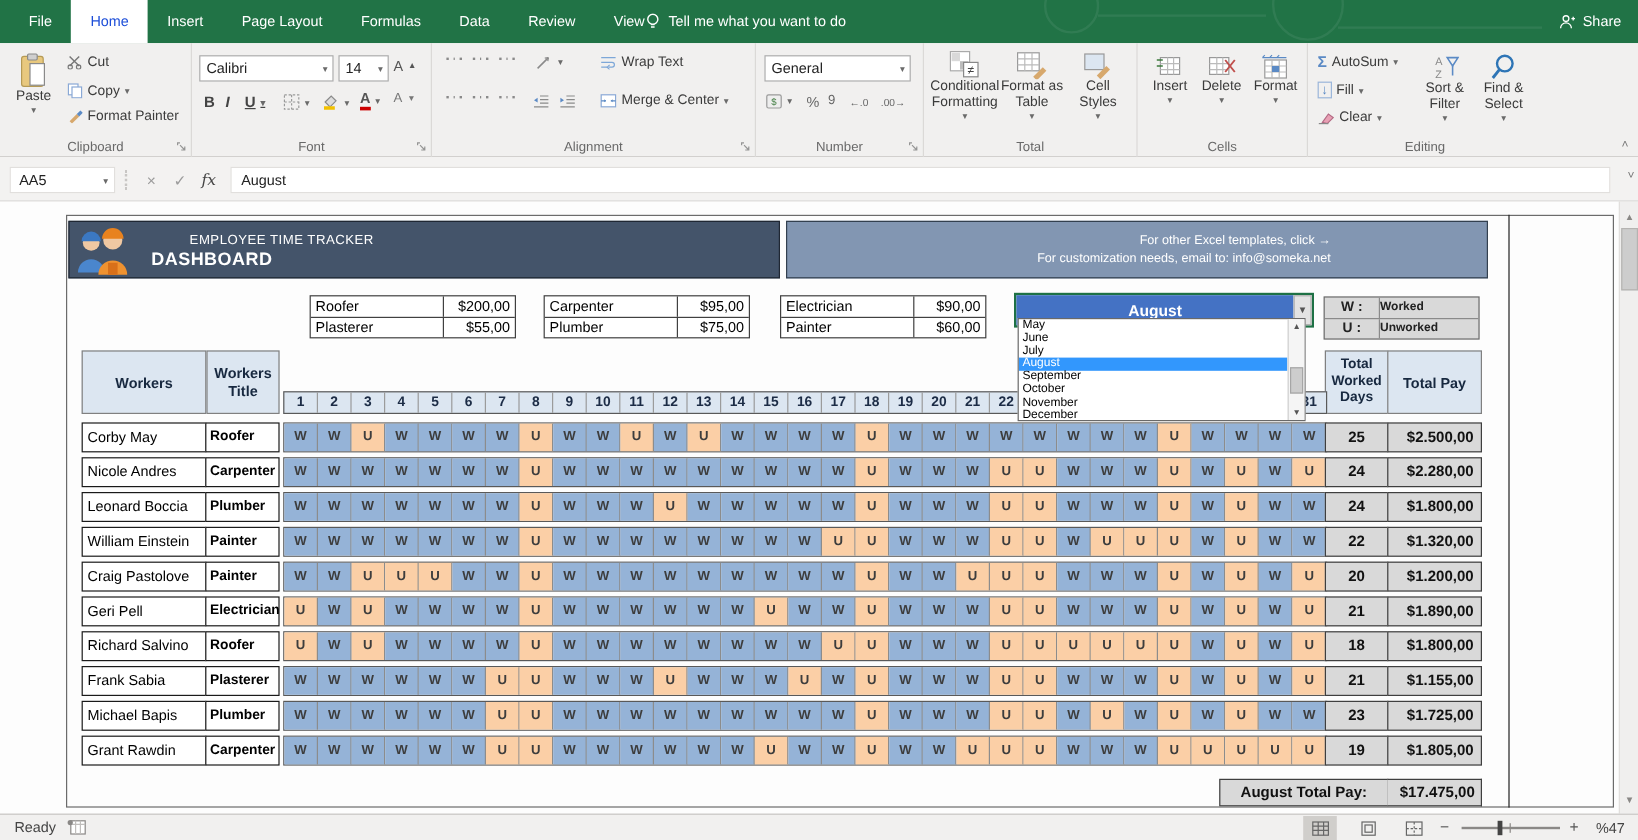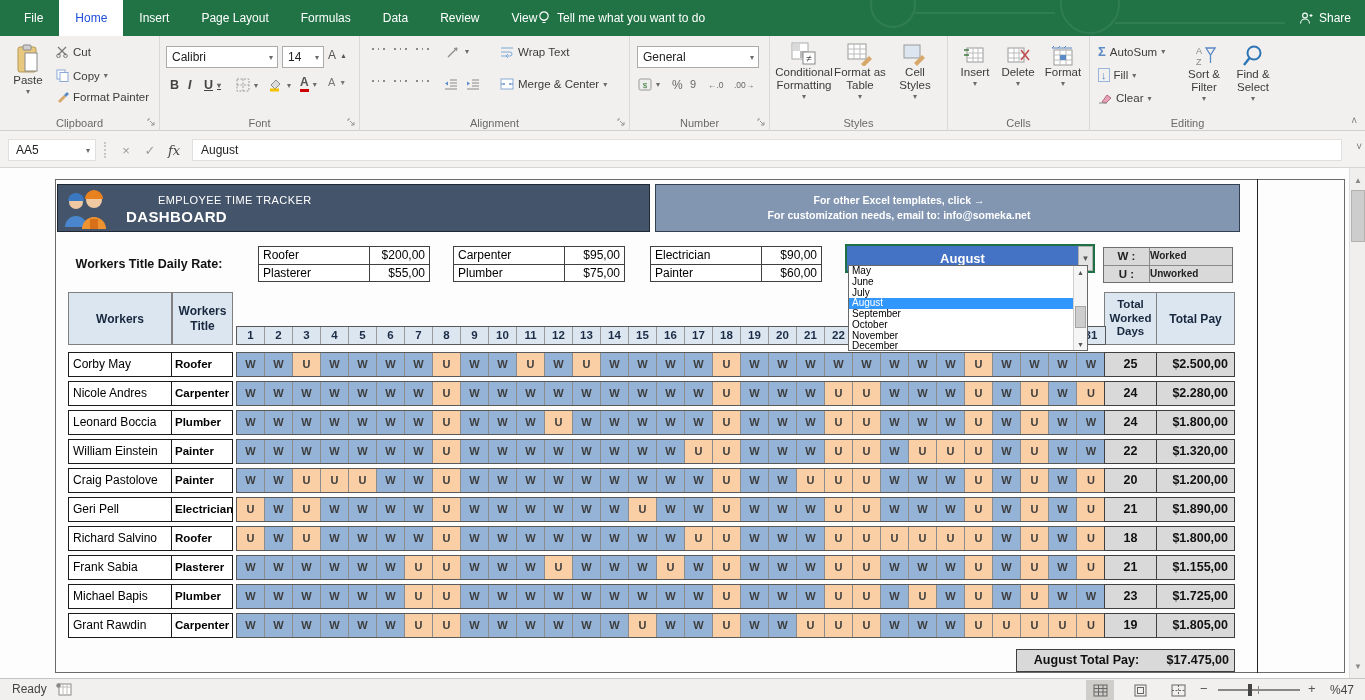--- a/index.html
+++ b/index.html
@@ -44,21 +44,21 @@
   
   #sheet { position:absolute; left:0; top:168px; width:1349px; height:510px; background:#fdfdfd; }
   #frame { position:absolute; left:55px; top:11px; width:1290px; height:494px; border:1px solid #6b6b6b; }
   #pagebreak { position:absolute; left:1257px; top:11px; width:1px; height:494px; background:#222; }
 
   #hdr-dark { position:absolute; left:57px; top:16px; width:593px; height:48px; background:var(--header-dark,#44546a); border:1px solid #1f2733; }
   #hdr-title-small { position:absolute; left:68px; top:9px; color:#fff; font-size:11px; letter-spacing:.4px;padding-left:32px; }
   #hdr-title-big { position:absolute; left:68px; top:23px; color:#fff; font-size:15px; font-weight:bold; letter-spacing:.4px; }
   #worker-icon { position:absolute; left:3px; top:2px; }
   #hdr-light { position:absolute; left:655px; top:16px; width:585px; height:48px; background:var(--header-light,#8296b2); border:1px solid #33404f; }
-  #promo { position:absolute; right:130px; top:8px; width:420px; text-align:center; color:#fff; font-size:10.5px; line-height:15px;font-weight:bold; }
+  #promo { position:absolute; right:130px; top:8px; width:420px; text-align:right; color:#fff; font-size:10.5px; line-height:15px; }
   #logo { position:absolute; right:3px; top:3px; width:122px; height:41px; background:#fff; border:1px solid #111; box-shadow:2px 2px 0 rgba(0,0,0,.45); text-align:right; padding:1px 5px 0 0; }
   #logo-text { font-size:23px; font-weight:bold; color:#111; letter-spacing:.5px; line-height:24px; font-family:"Liberation Sans",sans-serif; }
   .logo-o { display:inline-block; width:15px; height:15px; border-radius:50%; background:radial-gradient(circle at 38% 38%, #fff 0 2.5px, #161616 3px); vertical-align:baseline; }
   #logo-sub { font-size:9.5px; font-weight:bold; color:#111; line-height:10px; }
 
   #rates-label { position:absolute; left:60px; top:78px; width:178px; height:36px; font-weight:bold; font-size:12.5px; display:flex; align-items:center; justify-content:center; color:#111; }
   .ratebox { position:absolute; top:78px; width:172px; border:1px solid #404040; background:#fff; }
   .raterow { display:flex; height:17px; }
   .raterow + .raterow { border-top:1px solid #404040; }
   .rate-title { width:111px; border-right:1px solid #404040; font-size:12px; padding-left:4px; line-height:16px; color:#000; }
@@ -410,21 +410,21 @@
       <div class="bigbtn" style="left:120px; top:6px; width:50px;">
         <span>
           <svg width="26" height="24" viewBox="0 0 26 24">
               <rect x="2" y="3" width="16" height="13" fill="#dce6f1" stroke="#999"></rect>
               <path d="M12 21 L20 13 L23 16 L15 24 Z" fill="#d7a86c"></path>
             </svg>
         </span>
         <span>Cell Styles</span>
         <span class="caret">▾</span>
       </div>
-      <div class="glabel">Styles</div>
+      <div class="glabel">Total</div>
     </div>
 
     <div class="rgroup" style="left:948px; width:142px;">
       <div class="bigbtn" style="left:8px; top:8px; width:38px;">
         <span>
           <svg width="24" height="22" viewBox="0 0 24 22">
               <rect x="4" y="4" width="16" height="14" fill="#fff" stroke="#999"></rect>
               <path d="M4 9 h16 M4 14 h16 M10 4 v14 M15 4 v14" stroke="#bbb"></path>
               <path d="M1 6 h5 M1 11 h5" stroke="#3c7a3c" stroke-width="1.4"></path>
             </svg>
@@ -547,21 +547,20 @@
       <div id="hdr-title-small">EMPLOYEE TIME TRACKER</div>
       <div id="hdr-title-big">DASHBOARD</div>
     </div>
     <div id="hdr-light">
       <div id="promo">
         <div>For other Excel templates, click →</div>
         <div>For customization needs, email to: info@someka.net</div>
       </div>
     </div>
 
-    <div id="rates-label">Workers Title Daily Rate:</div>
     <div id="rates">
         <div class="ratebox" style="left: 258px;">
           <div class="raterow">
             <div class="rate-title">Roofer</div>
             <div class="rate-val">$200,00</div>
           </div>
           <div class="raterow">
             <div class="rate-title">Plasterer</div>
             <div class="rate-val">$55,00</div>
           </div>

